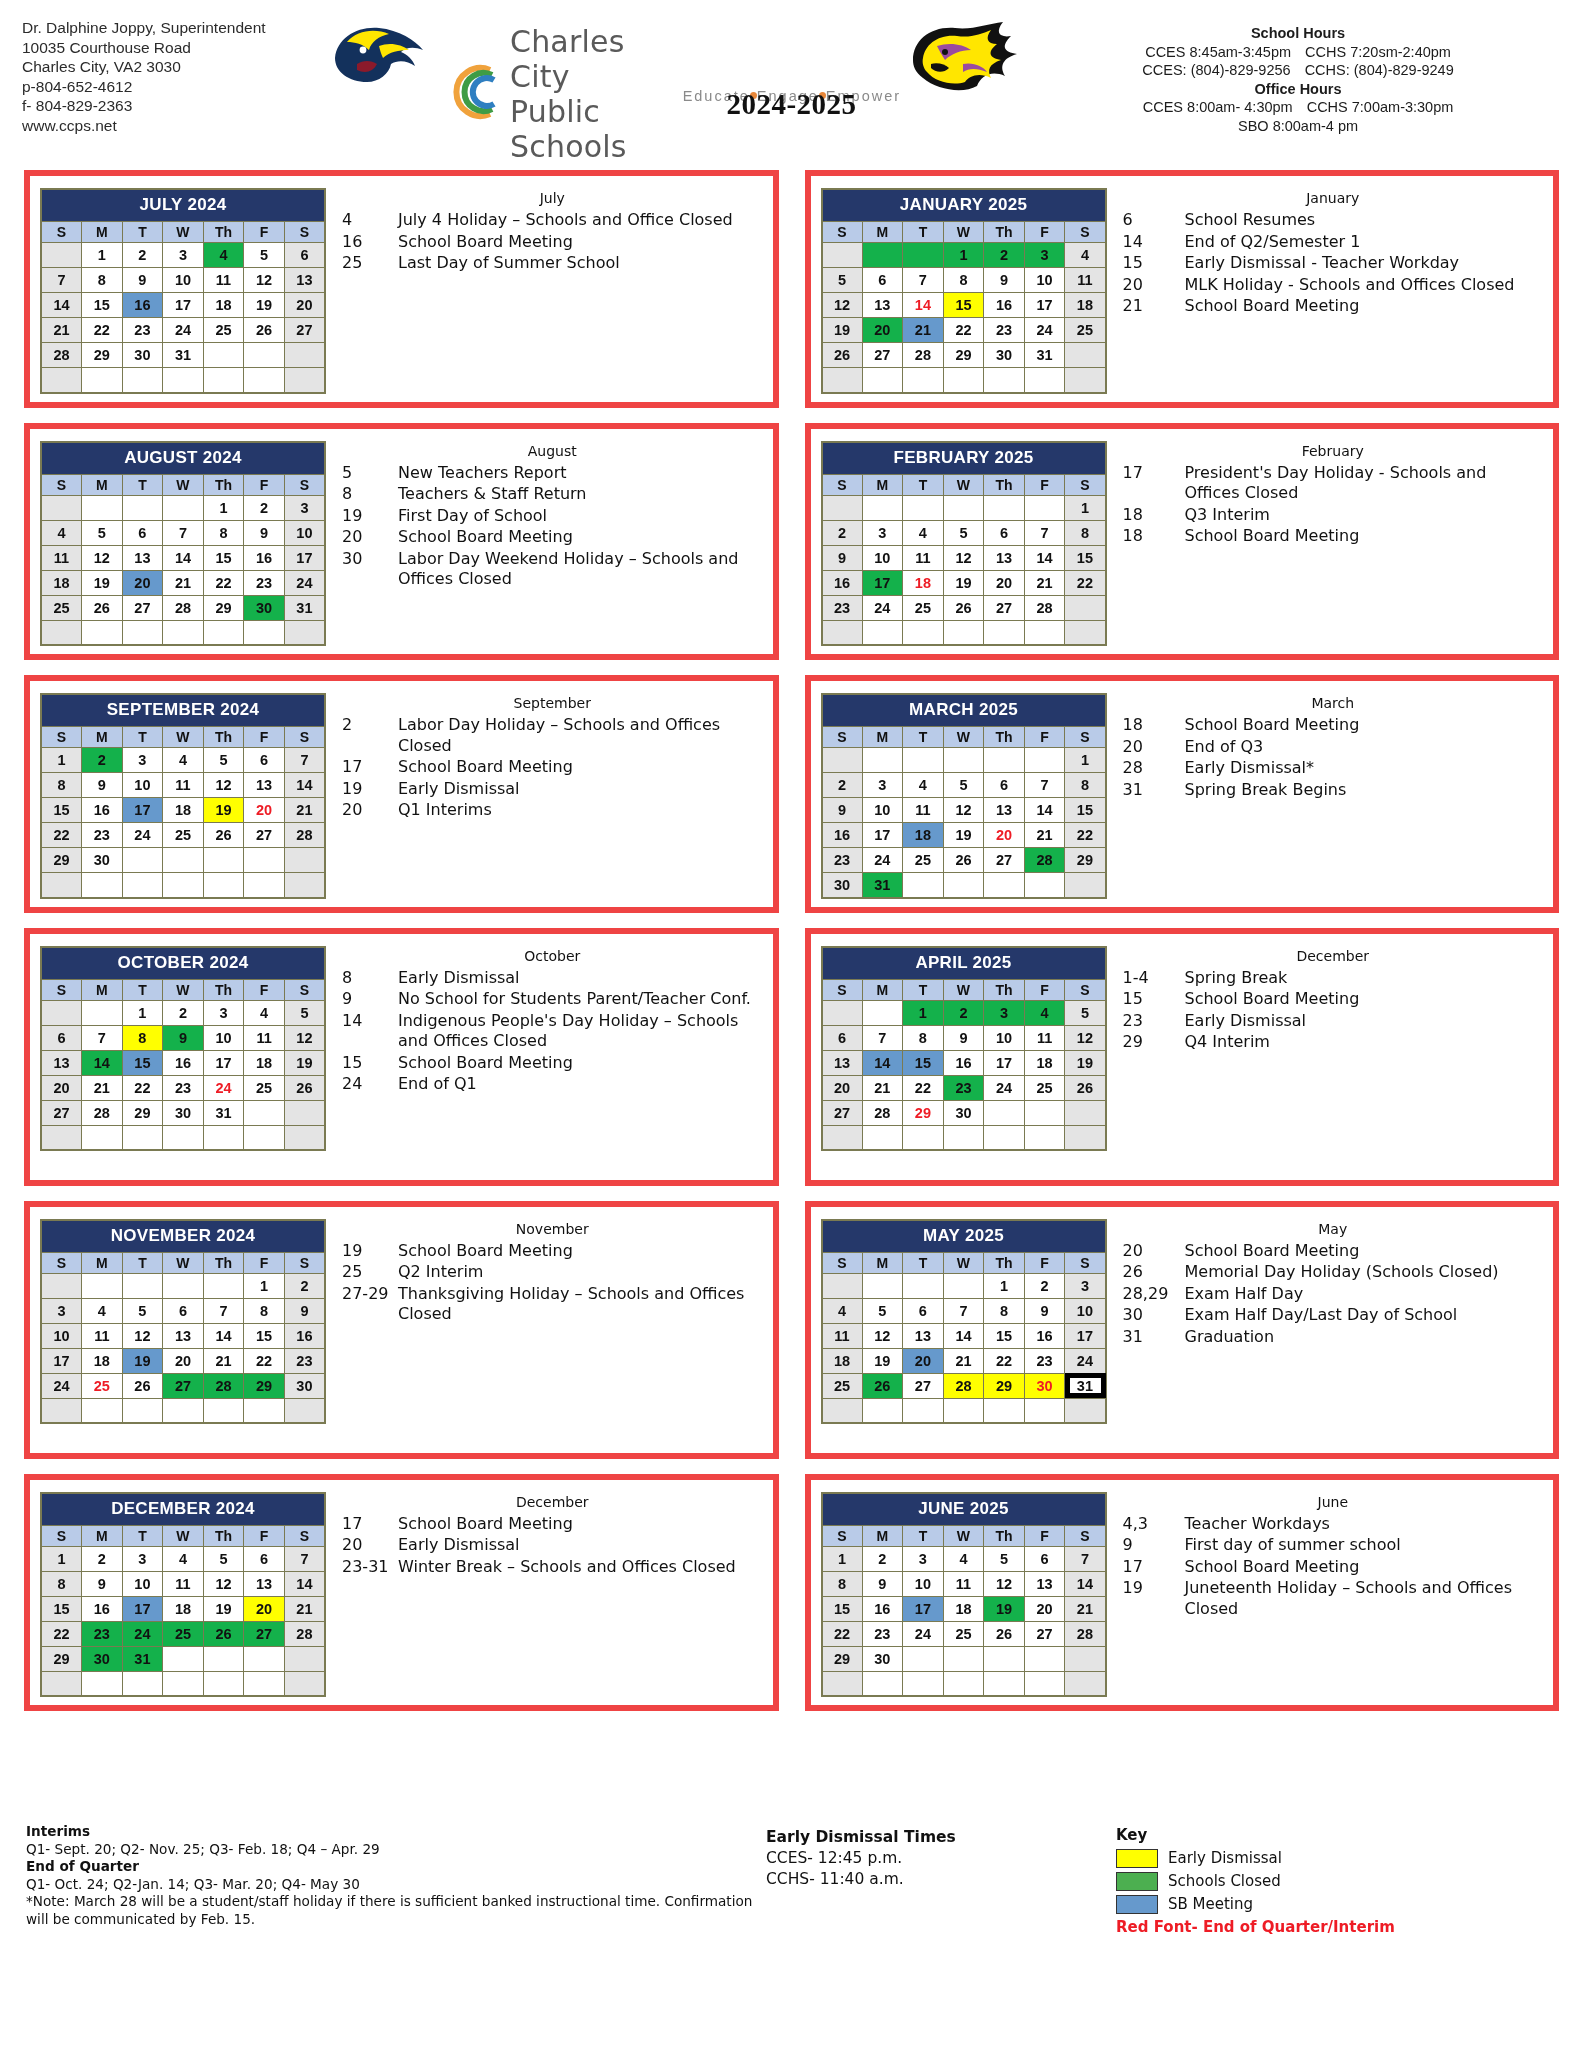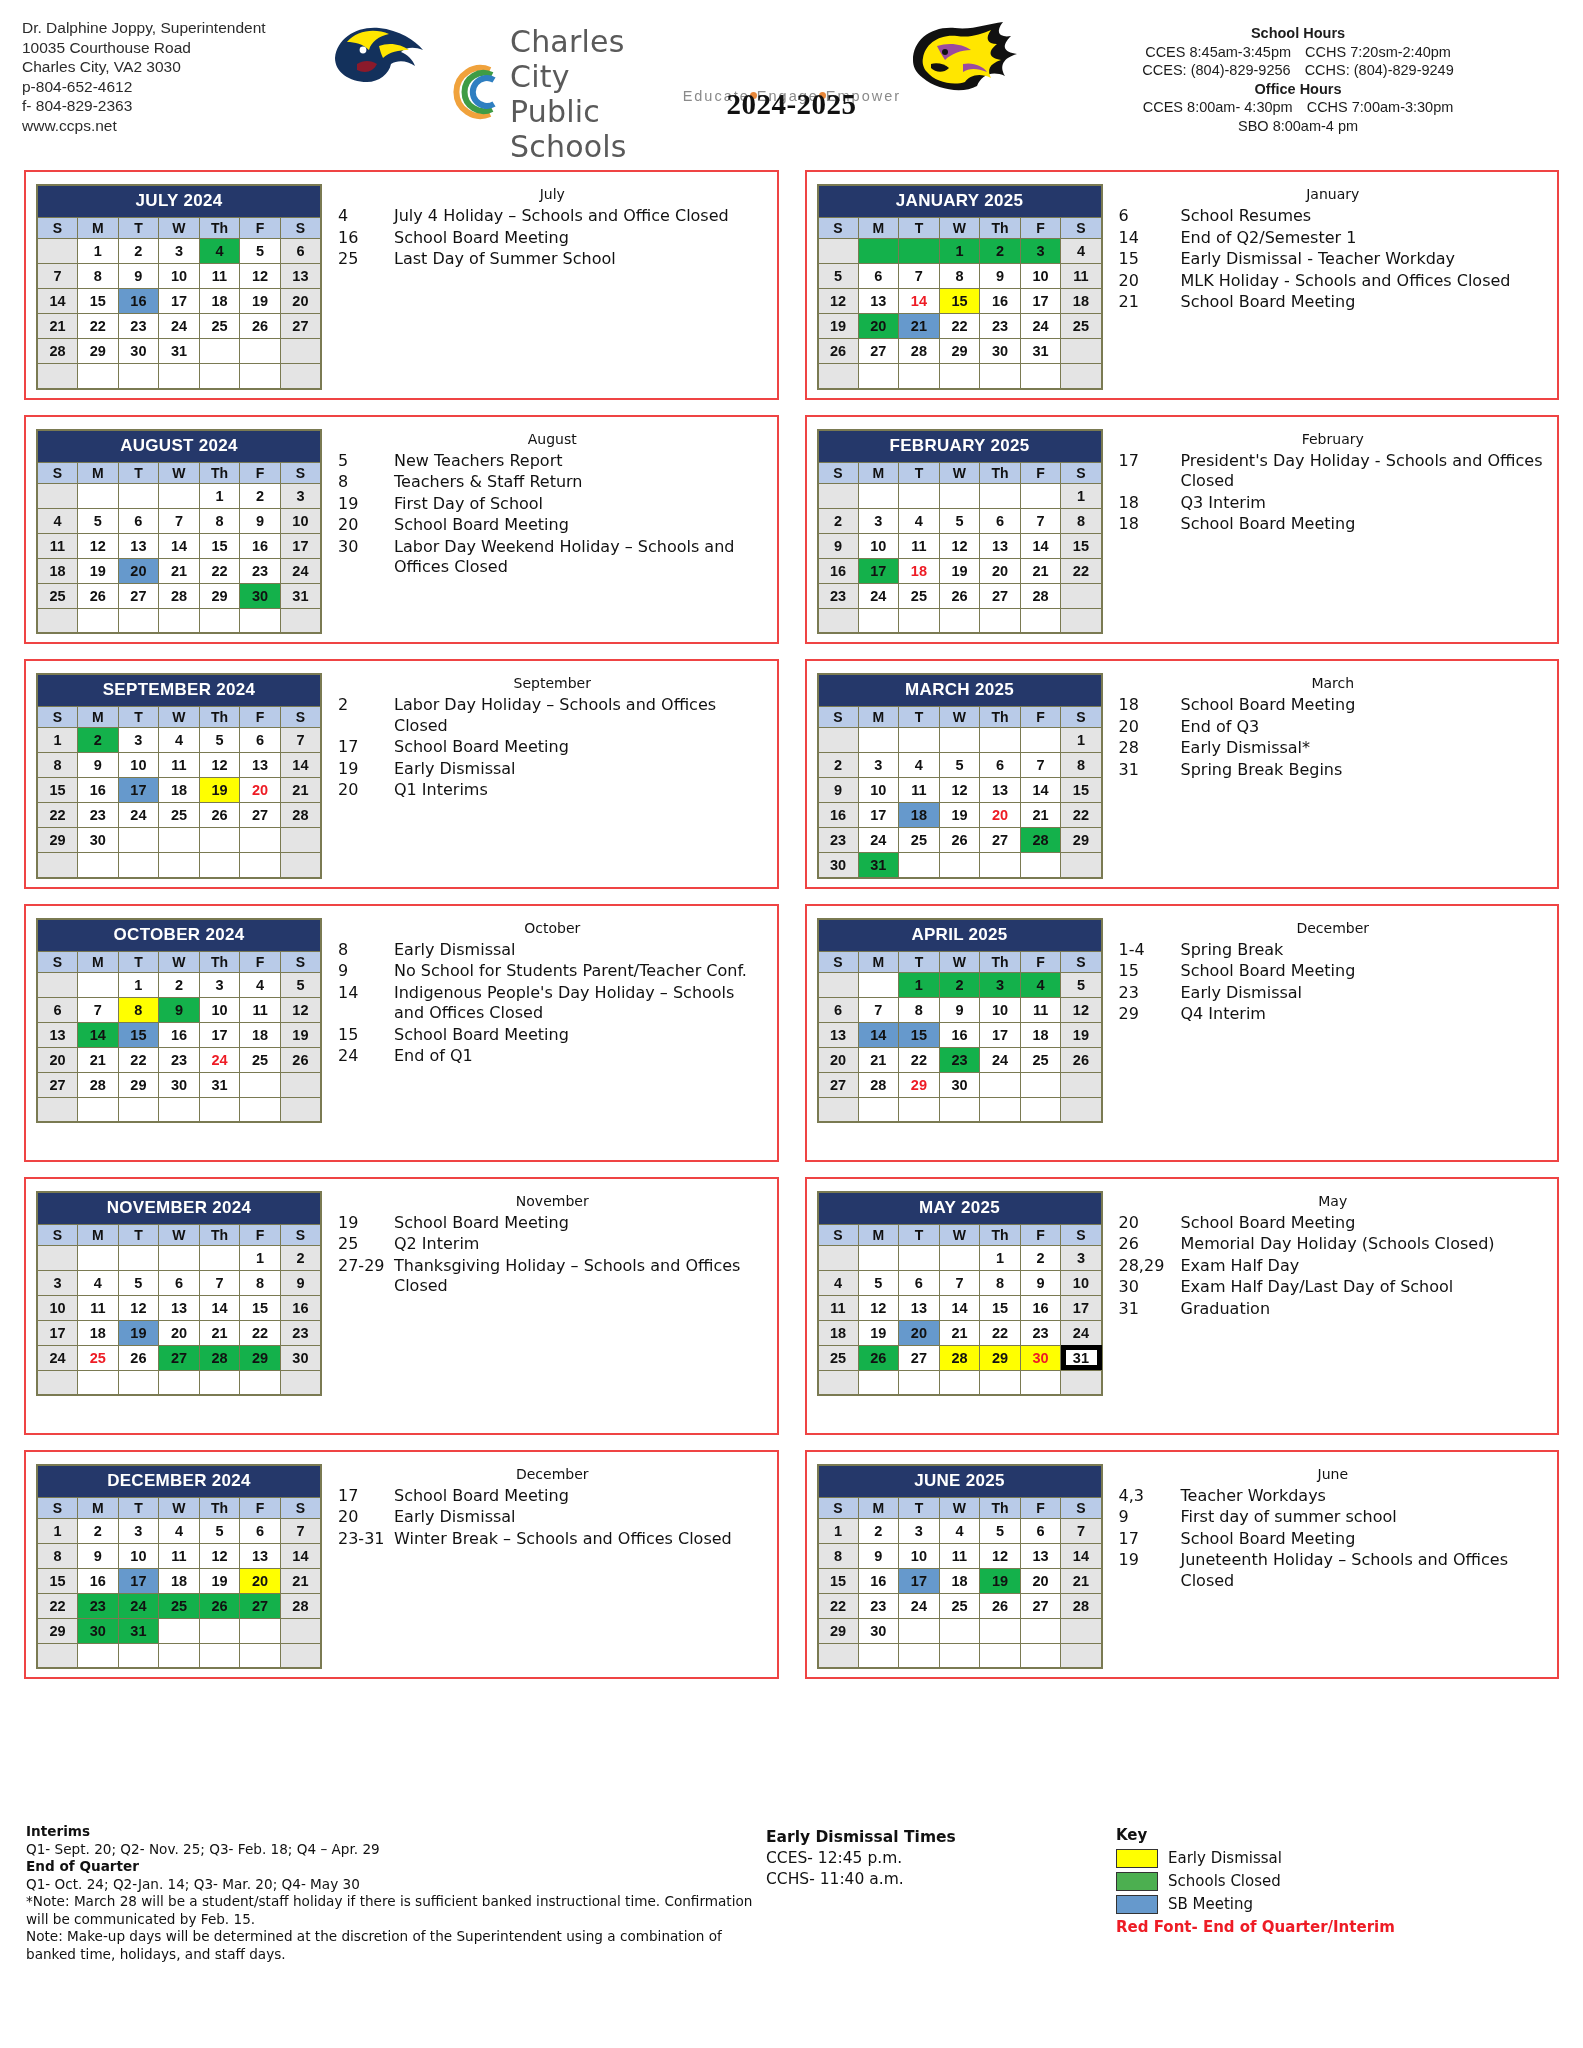--- a/index.html
+++ b/index.html
@@ -33,21 +33,21 @@
 
   .year-title {
     position:absolute; left:0; right:0; top:88px; text-align:center;
     font-size:29px; font-weight:bold; font-family:"Liberation Serif", serif; letter-spacing:.5px;
   }
 
   
   .months-wrap { position:absolute; top:170px; left:0; width:1583px; }
   .month-row { display:flex; gap:26px; padding:0 24px; margin-bottom:15px; }
   .panel {
-    flex:1 1 0; border:2px solid #ef4444; background:#fff;
+    flex:1 1 0; border:6px solid #ef4444; background:#fff;
     display:flex; padding:12px 8px 8px 10px; min-height:228px;
   }
   .panel.tall { min-height:258px; }
 
   
   .cal { width:286px; flex:0 0 286px; border-collapse:collapse;
          border:2px solid #7a7a52; height:fit-content; }
   .cal .mname {
     background:#25386a; color:#fff; font-weight:bold; font-size:17px;
     text-align:center; padding:5px 0 6px; letter-spacing:.3px;
@@ -1276,21 +1276,20 @@
     </div>
   </div>
 
 <div class="footer">
   <div class="foot-col1">
     <div><b>Interims</b></div>
     <div>Q1- Sept. 20; Q2- Nov. 25; Q3- Feb. 18; Q4 – Apr. 29</div>
     <div><b>End of Quarter</b></div>
     <div>Q1- Oct. 24; Q2-Jan. 14; Q3- Mar. 20; Q4- May 30</div>
     <div>*Note: March 28 will be a student/staff holiday if there is sufficient banked instructional time. Confirmation will be communicated by Feb. 15.</div>
-    <div>Note: Make-up days will be determined at the discretion of the Superintendent using a combination of banked time, holidays, and staff days.</div>
   </div>
 
   <div class="foot-col2">
     <div class="ttl">Early Dismissal Times</div>
     <div>CCES- 12:45 p.m.</div>
     <div>CCHS- 11:40 a.m.</div>
   </div>
 
   <div class="foot-col3">
     <div class="key-title">Key</div>

